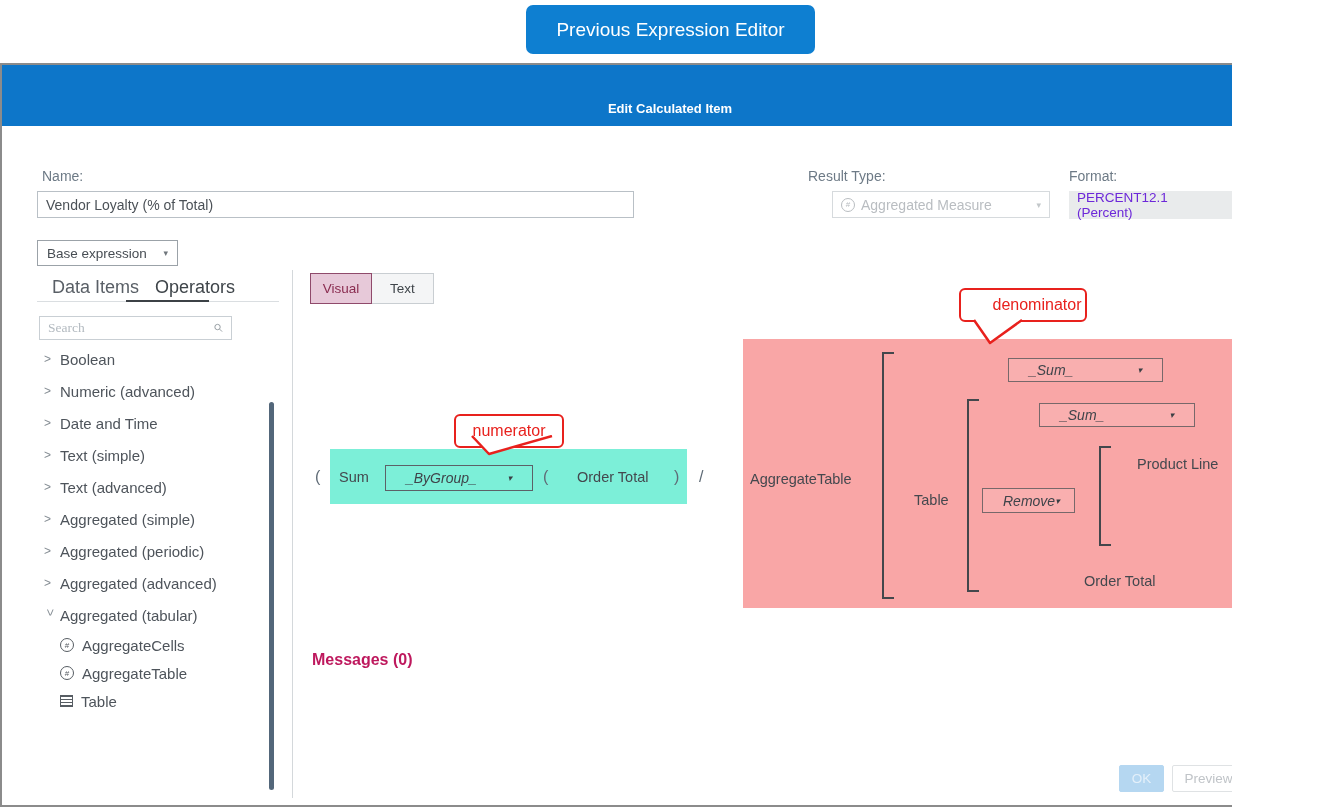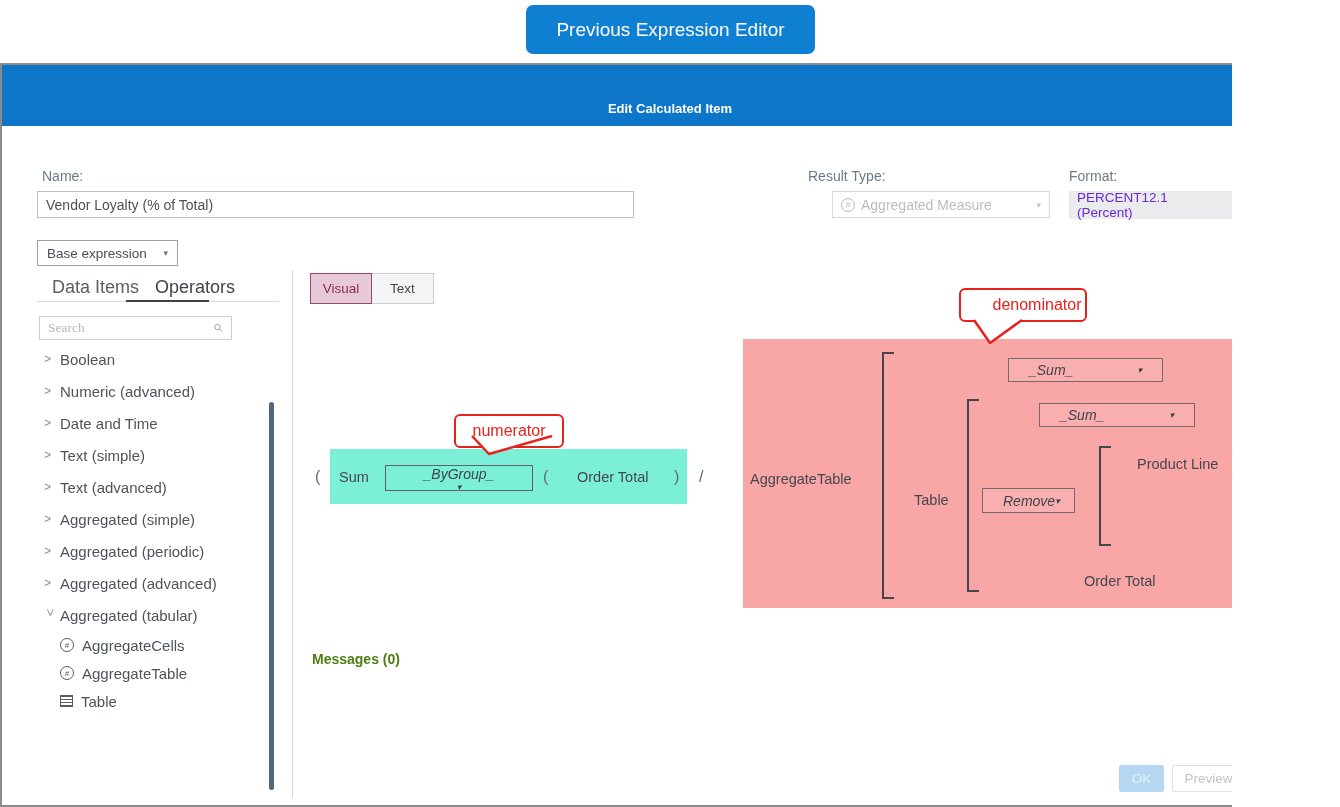--- a/index.html
+++ b/index.html
@@ -93,21 +93,21 @@
   
   .den-box { left:741px; top:274px; width:551px; height:269px; background:#f9a6a6; }
   .den-dd { border:1px solid #77686a; background:rgba(255,255,255,0.10); }
   .bracket { width:12px; }
   .bracket.l { border-left:2px solid #43474c; }
   .bracket.r { border-right:2px solid #43474c; }
   .bracket::before, .bracket::after { content:''; position:absolute; width:10px; height:2px; background:#43474c; }
   .bracket.l::before { left:0; top:0; } .bracket.l::after { left:0; bottom:0; }
   .bracket.r::before { right:0; top:0; } .bracket.r::after { right:0; bottom:0; }
 
-  .messages { left:310px; top:586px; font-weight:bold; font-size:14px; color:#4d7c0f; }
+  .messages { left:310px; top:586px; font-weight:bold; font-size:16px; color:#be185d; }
 
   
   .btn { height:27px; border-radius:2px; font-size:13.5px; display:flex; align-items:center; justify-content:center; }
   .btn-ok { left:1117px; top:700px; width:45px; background:#b5d7f1; color:#e4f0fa; border:1px solid #b5d7f1; }
   .btn-preview { left:1170px; top:700px; width:73px; background:#fff; color:#c0c4c8; border:1px solid #dfe2e4; }
   .btn-cancel { left:1251px; top:700px; width:71px; background:#fdfdfd; color:#3c4146; border:1px solid #9aa1a7; cursor:pointer; }
 </style>
 </head>
 <body>
 
@@ -221,21 +221,21 @@
     <div class="abs ed-tab inactive">Text</div>
 
     <div class="abs num-box"></div>
     <div class="abs callout" style="left:452px; top:339px; width:110px; height:34px;margin-top:10px;">numerator</div>
     <svg class="abs callout-tail" style="left:455px; top:370px;" width="110" height="28" viewBox="0 0 110 28">
       <path d="M15 1 L32 19 L95 1" fill="#ffffff" stroke="#e8211d" stroke-width="2.5" stroke-linejoin="round"></path>
     </svg>
 
     <div class="abs paren" style="left:313px; top:403px;">(</div>
     <div class="abs expr-text" style="left:337px; top:404px;">Sum</div>
-    <div class="abs expr-dd" style="left:383px; top:400px; width:148px; height:26px;flex-direction:column;">
+    <div class="abs expr-dd" style="left:383px; top:400px; width:148px; height:26px;">
       <span>_ByGroup_</span>
       <span class="caret">▾</span>
     </div>
     <div class="abs paren" style="left:541px; top:403px;">(</div>
     <div class="abs expr-text" style="left:575px; top:404px;">Order Total</div>
     <div class="abs paren" style="left:672px; top:403px;">)</div>
     <div class="abs paren" style="left:697px; top:403px;">/</div>
 
     <div class="abs den-box"></div>
     <div class="abs callout" style="left:957px; top:223px; width:128px; height:34px;padding-left:28px;">denominator</div>

